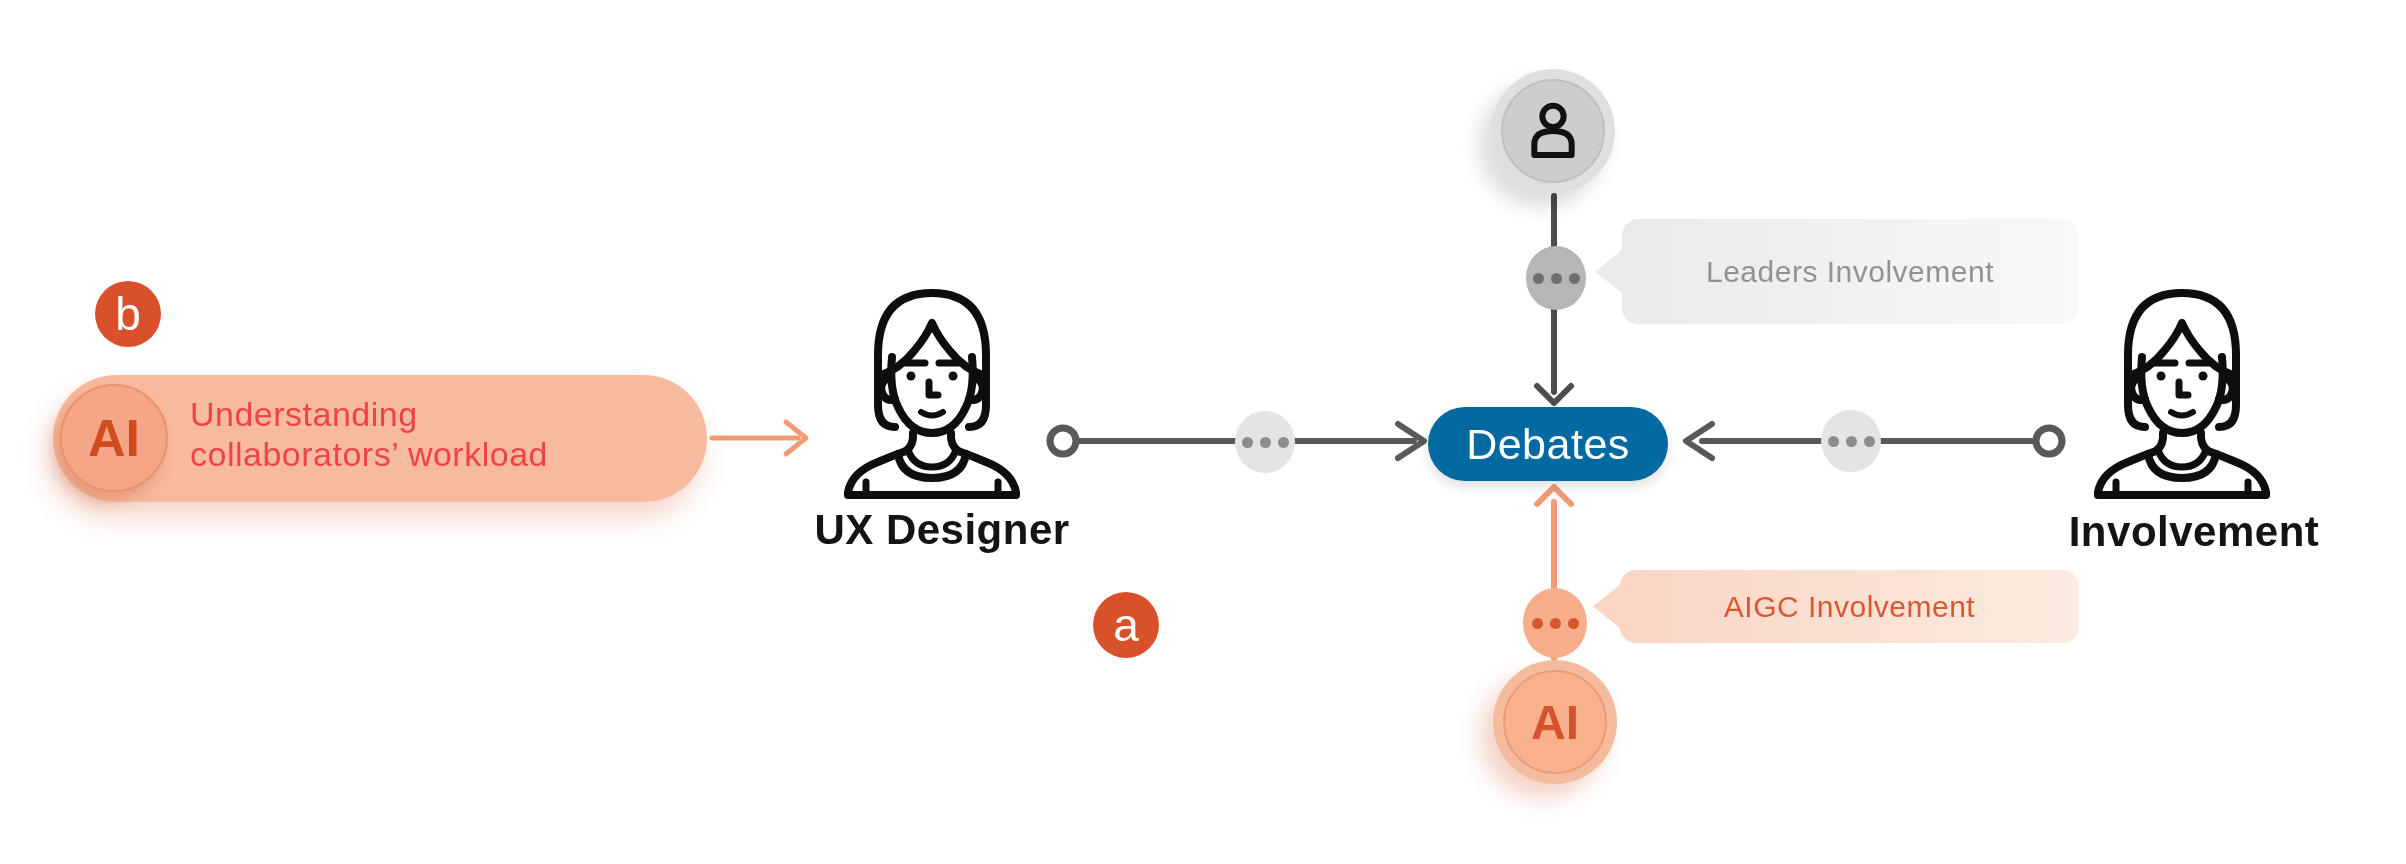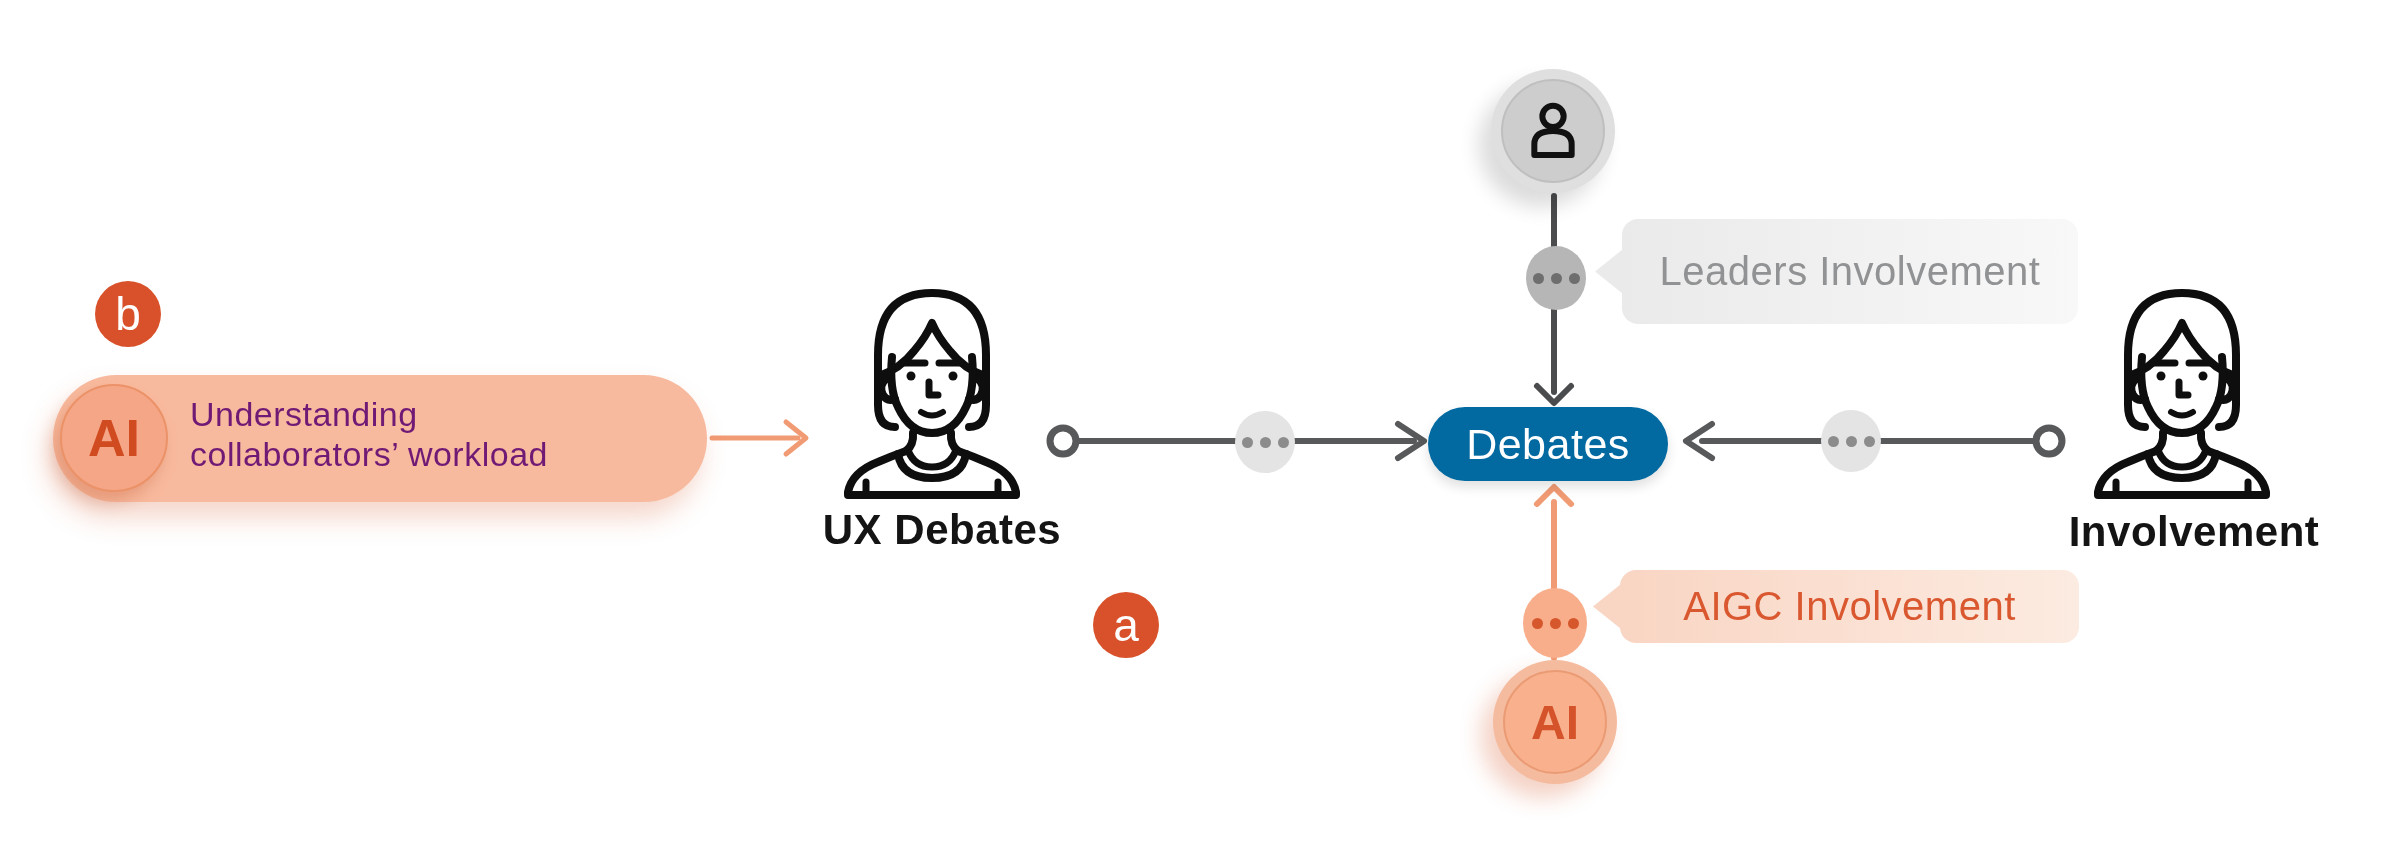--- a/index.html
+++ b/index.html
@@ -23,21 +23,21 @@
     box-shadow:-6px 16px 26px rgba(214,94,50,.25);
   }
   .ai-pill-circle{
     left:60px;top:384px;width:104px;height:104px;border-radius:50%;
     background:#F4A687;border:2px solid #EC9268;z-index:3;
     display:flex;align-items:center;justify-content:center;
     color:#D14B20;font-weight:bold;font-size:52px;
     box-shadow:-6px 10px 16px rgba(190,80,40,.30);
   }
   .ai-pill-text{
-    left:190px;top:394px;z-index:3;color:#701a75;
+    left:190px;top:394px;z-index:3;color:#ef4444;
     font-size:34px;line-height:40px;font-weight:500;letter-spacing:.5px;
   }
   
   .debates{
     left:1428px;top:407px;width:240px;height:74px;border-radius:37px;
     background:#0369a1;color:#fff;z-index:2;
     display:flex;align-items:center;justify-content:center;
     font-size:43px;font-weight:500;letter-spacing:.5px;
     box-shadow:0 6px 12px rgba(0,0,0,.12);
     text-align:center;
@@ -70,21 +70,21 @@
     box-shadow:-12px 14px 22px rgba(216,94,50,.28);
   }
   .ai-node-inner{
     width:100px;height:100px;border-radius:50%;background:#F8B08D;border:2px solid #EB9B74;
     display:flex;align-items:center;justify-content:center;
     color:#D5532B;font-weight:bold;font-size:48px;
   }
   
   .bubble{
     z-index:2;border-radius:16px;display:flex;align-items:center;justify-content:center;
-    font-size:40px;letter-spacing:.5px;
+    font-size:30px;letter-spacing:.5px;
   }
   .bubble:before{
     content:"";position:absolute;left:-27px;top:50%;transform:translateY(-50%);
     width:30px;height:48px;clip-path:polygon(100% 0,100% 100%,0 50%);
   }
   .bubble-leaders{
     left:1622px;top:219px;width:456px;height:105px;
     background:linear-gradient(90deg,#EAEAEA,#F8F8F8);color:#909294;
   }
   .bubble-leaders:before{background:#EAEAEA;}
@@ -158,21 +158,21 @@
       <circle cx="121" cy="95" r="4.5" fill="#0E0E0E" stroke="none"></circle>
       <path d="M97,101 L97,114 L106,114" stroke-width="7"></path>
       <path d="M89,131 Q100,138 111,131" stroke-width="6"></path>
       <path d="M81,152 Q82,164 74,170 M119,152 Q118,164 126,170"></path>
       <path d="M74,170 Q60,175 46,181 Q20,191 16,211 L16,214 L184,214 L184,211 Q180,191 154,181 Q140,175 126,170"></path>
       <path d="M66,173 Q70,197 100,197 Q130,197 134,173"></path>
       <path d="M76,169 Q82,186 100,186 Q118,186 124,169" stroke-width="7"></path>
       <path d="M34,201 L34,213 M166,201 L166,213" stroke-width="7"></path>
     </g>
   </svg>
-  <div class="abs actor-label" style="left:772px;top:506px;">UX Debates</div>
+  <div class="abs actor-label" style="left:772px;top:506px;">UX Designer</div>
 
   <svg class="abs figure" style="left:2082px;top:280px;" viewBox="0 0 200 220">
     <g fill="none" stroke="#0E0E0E" stroke-width="8" stroke-linecap="round" stroke-linejoin="round">
       <path d="M63,146 Q46,146 46,124 L46,74 Q46,12 100,12 Q154,12 154,74 L154,124 Q154,146 137,146"></path>
       <path d="M47,95 Q68,88 82,70 Q94,56 100,42 Q106,56 118,70 Q132,88 153,95"></path>
       <path d="M54,98 Q46,104 51,114 Q55,121 63,118"></path>
       <path d="M146,98 Q154,104 149,114 Q145,121 137,118"></path>
       <path d="M60,76 Q57,108 66,126 Q78,152 100,152 Q122,152 134,126 Q143,108 140,76"></path>
       <path d="M72,82 L93,82 M107,82 L128,82" stroke-width="7"></path>
       <circle cx="79" cy="95" r="4.5" fill="#0E0E0E" stroke="none"></circle>

